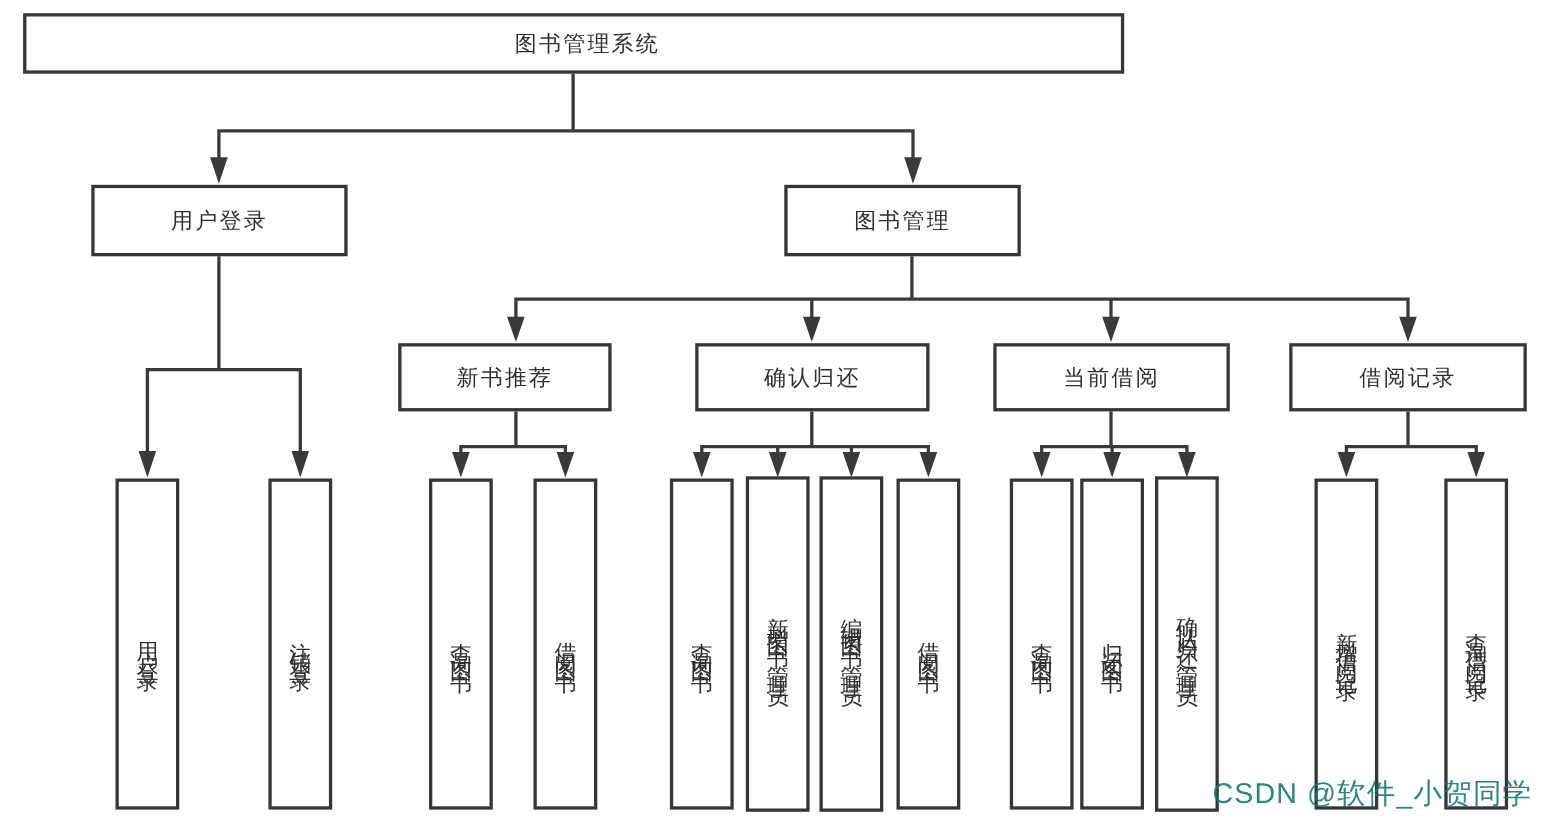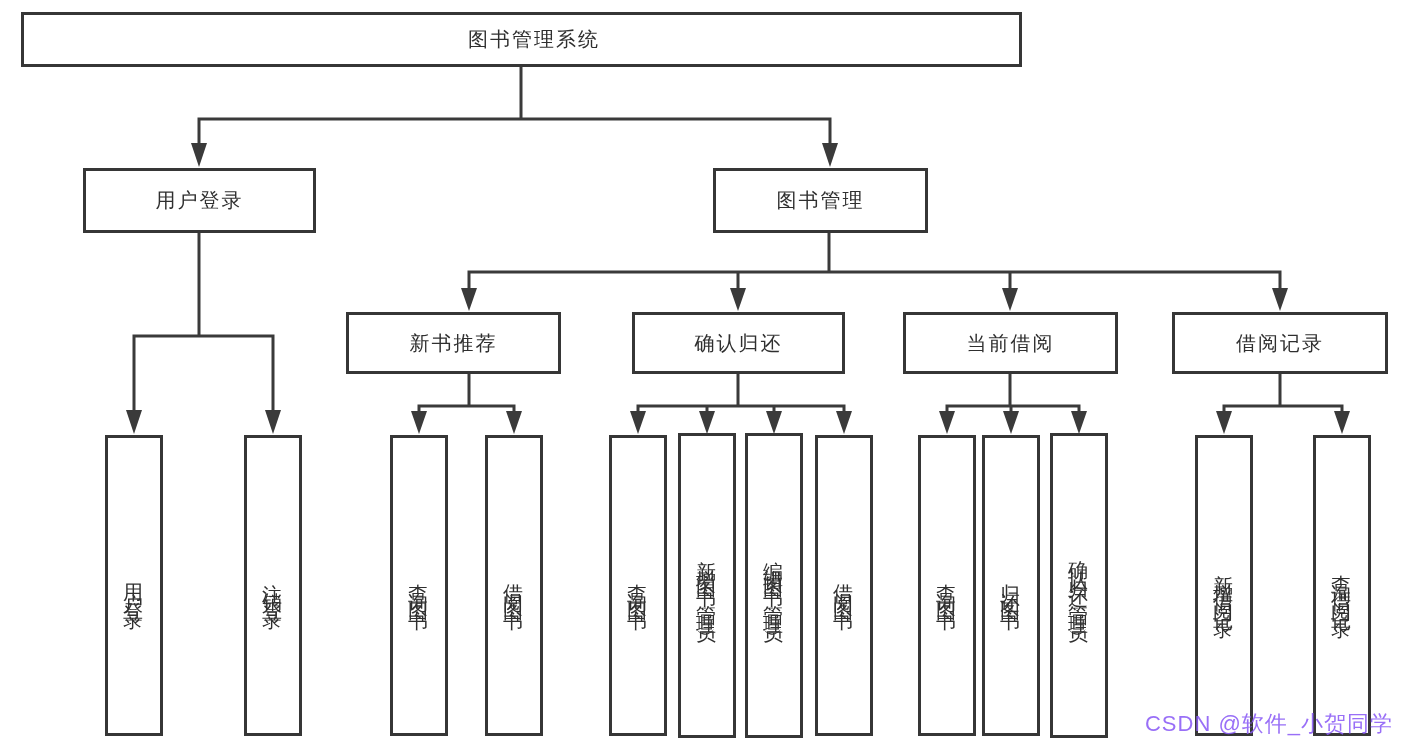--- a/index.html
+++ b/index.html
@@ -36,22 +36,22 @@
   .vnode {
     writing-mode: vertical-rl;
     text-orientation: mixed;
     letter-spacing: 9px;
     white-space: normal;
   }
   .watermark {
     position: absolute;
     right: 12px;
     bottom: 8px;
-    font-size: 22px;
-    color: #8b5cf6;
+    font-size: 26px;
+    color: #0f766e;
     opacity: 0.88;
     letter-spacing: 1px;
     z-index: 5;
   }
 </style>
 </head>
 <body>
 
 <div class="canvas">
 
@@ -96,21 +96,21 @@
       <path class="ah" d="M1224 434 L1216 411 L1232 411 Z"></path>
       <path class="ah" d="M1342 434 L1334 411 L1350 411 Z"></path>
     </g>
   </svg>
 
   <div class="node" style="left:21px; top:12px; width:1001px; height:55px;padding-left:25px;">图书管理系统</div>
 
   <div class="node" style="left:83px; top:168px; width:233px; height:65px;">用户登录</div>
   <div class="node" style="left:713px; top:168px; width:215px; height:65px;">图书管理</div>
 
-  <div class="node" style="left:346px; top:312px; width:215px; height:62px;">新书推荐</div>
+  <div class="node" style="left:362px; top:312px; width:194px; height:62px;">新书推荐</div>
   <div class="node" style="left:632px; top:312px; width:213px; height:62px;">确认归还</div>
   <div class="node" style="left:1172px; top:312px; width:216px; height:62px;">借阅记录</div>
   <div class="node" style="left:903px; top:312px; width:215px; height:62px;">当前借阅</div>
 
   <div class="node vnode" style="left:105px; top:435px; width:58px; height:301px;">用户登录</div>
   <div class="node vnode" style="left:244px; top:435px; width:58px; height:301px;">注销登录</div>
 
   <div class="node vnode" style="left:390px; top:435px; width:58px; height:301px;">查询图书</div>
   <div class="node vnode" style="left:485px; top:435px; width:58px; height:301px;">借阅图书</div>
 

